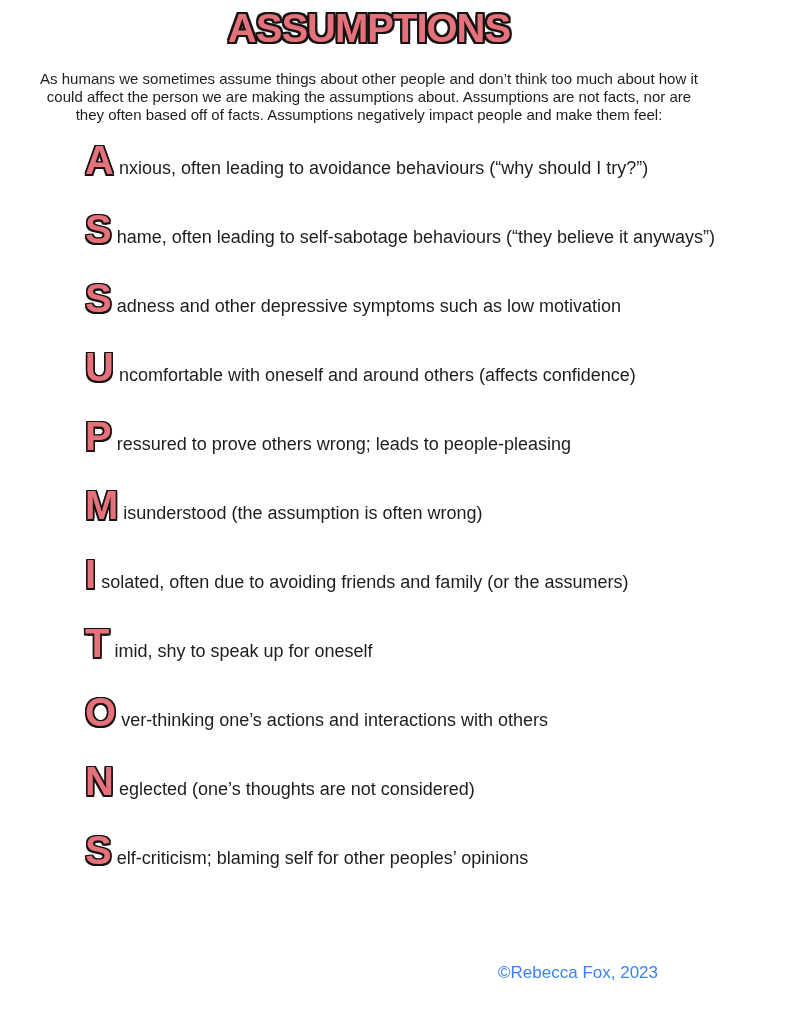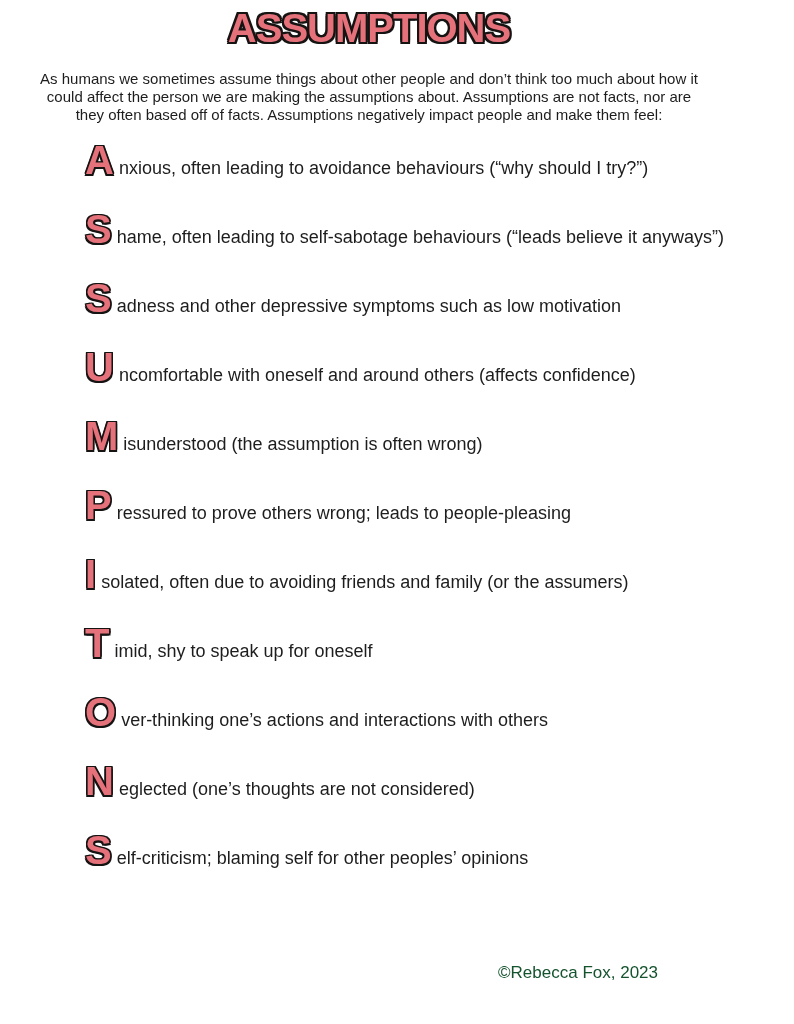--- a/index.html
+++ b/index.html
@@ -68,44 +68,44 @@
       -1.5px  0     0 var(--outline, #161313),
        1.5px  0     0 var(--outline, #161313),
        0     -1.5px 0 var(--outline, #161313),
        0      1.5px 0 var(--outline, #161313);
   }
   .footer-credit {
     position: absolute;
     top: 963px;
     right: 80px;
     font-size: 17px;
-    color: #14532d;
+    color: #3b82f6;
   }
 </style>
 </head>
 <body>
 
 <div class="page">
 
   <h1 class="title">ASSUMPTIONS</h1>
 
   <p class="intro">As humans we sometimes assume things about other people and don’t think too much about how it could affect the person we are making the assumptions about. Assumptions are not facts, nor are they often based off of facts. Assumptions negatively impact people and make them feel:</p>
 
   <div class="acronym-list">
   <p class="acronym-item"><span class="drop-cap">A</span><span>nxious, often leading to avoidance behaviours (“why should I try?”)</span></p>
 
-  <p class="acronym-item"><span class="drop-cap">S</span><span>hame, often leading to self-sabotage behaviours (“leads believe it anyways”)</span></p>
+  <p class="acronym-item"><span class="drop-cap">S</span><span>hame, often leading to self-sabotage behaviours (“they believe it anyways”)</span></p>
 
   <p class="acronym-item"><span class="drop-cap">S</span><span>adness and other depressive symptoms such as low motivation</span></p>
 
   <p class="acronym-item"><span class="drop-cap">U</span><span>ncomfortable with oneself and around others (affects confidence)</span></p>
 
+  <p class="acronym-item"><span class="drop-cap">P</span><span>ressured to prove others wrong; leads to people-pleasing</span></p>
+
   <p class="acronym-item"><span class="drop-cap">M</span><span>isunderstood (the assumption is often wrong)</span></p>
-
-  <p class="acronym-item"><span class="drop-cap">P</span><span>ressured to prove others wrong; leads to people-pleasing</span></p>
 
   <p class="acronym-item"><span class="drop-cap">I</span><span>solated, often due to avoiding friends and family (or the assumers)</span></p>
 
   <p class="acronym-item"><span class="drop-cap">T</span><span>imid, shy to speak up for oneself</span></p>
 
   <p class="acronym-item"><span class="drop-cap">O</span><span>ver-thinking one’s actions and interactions with others</span></p>
 
   <p class="acronym-item"><span class="drop-cap">N</span><span>eglected (one’s thoughts are not considered)</span></p>
 
   <p class="acronym-item"><span class="drop-cap">S</span><span>elf-criticism; blaming self for other peoples’ opinions</span></p>

